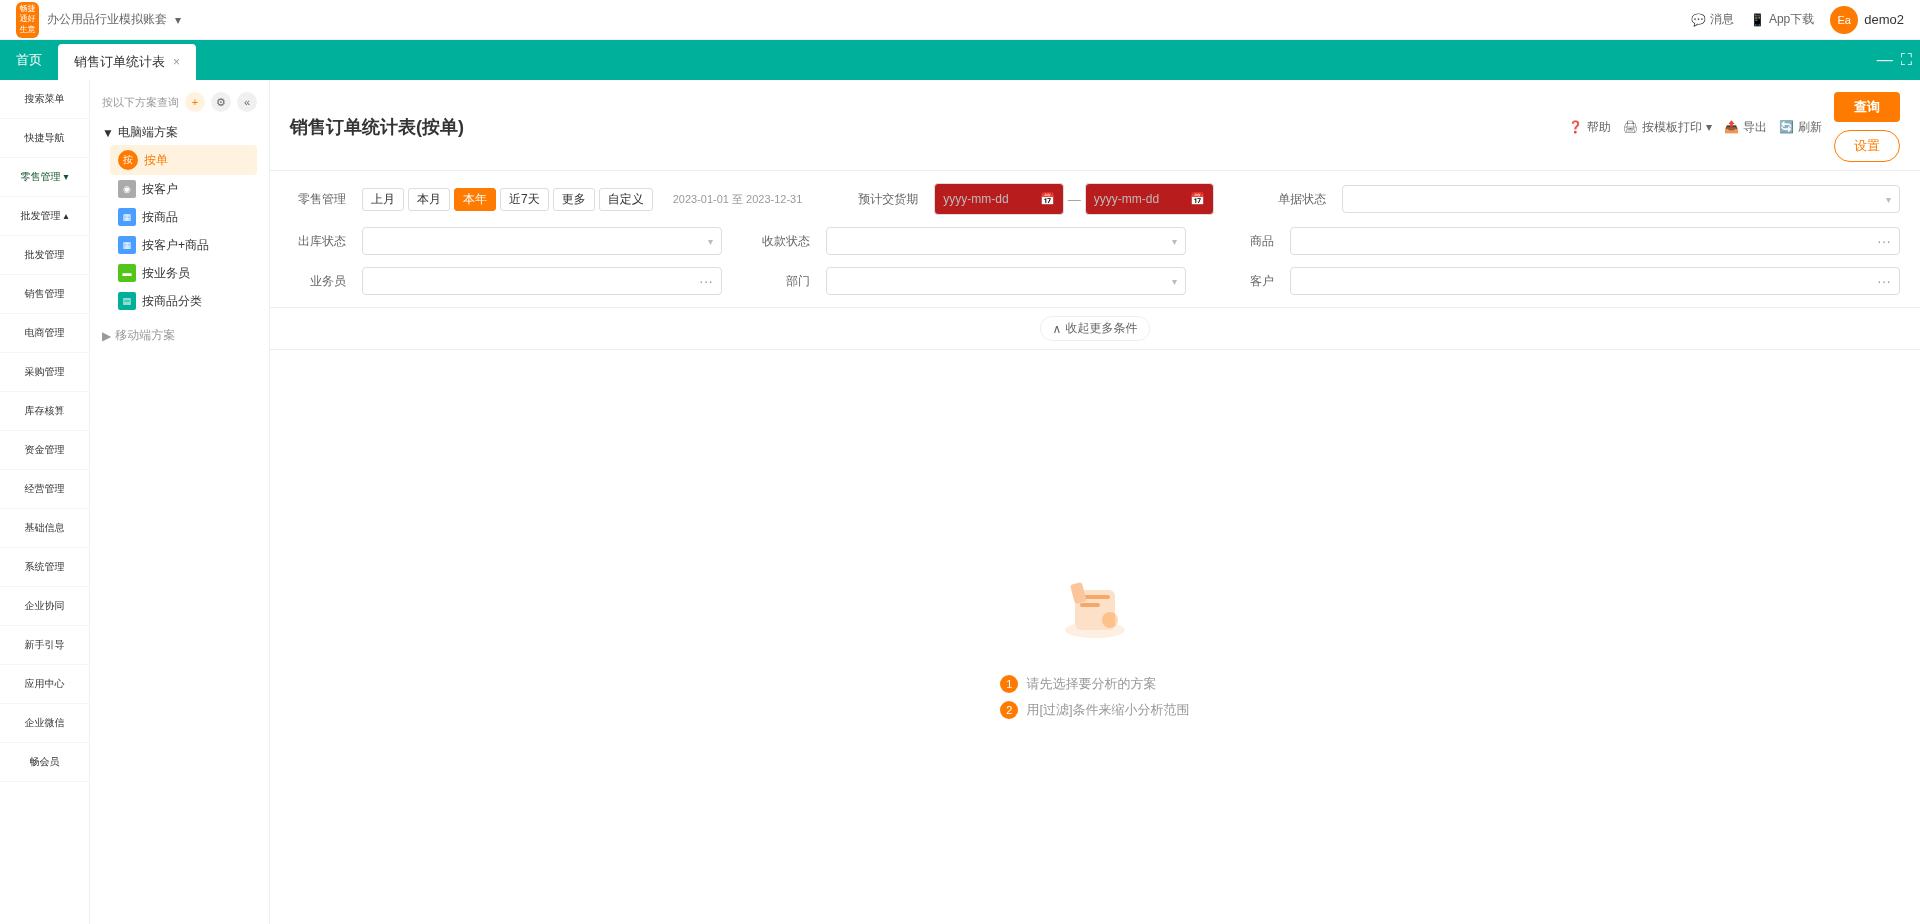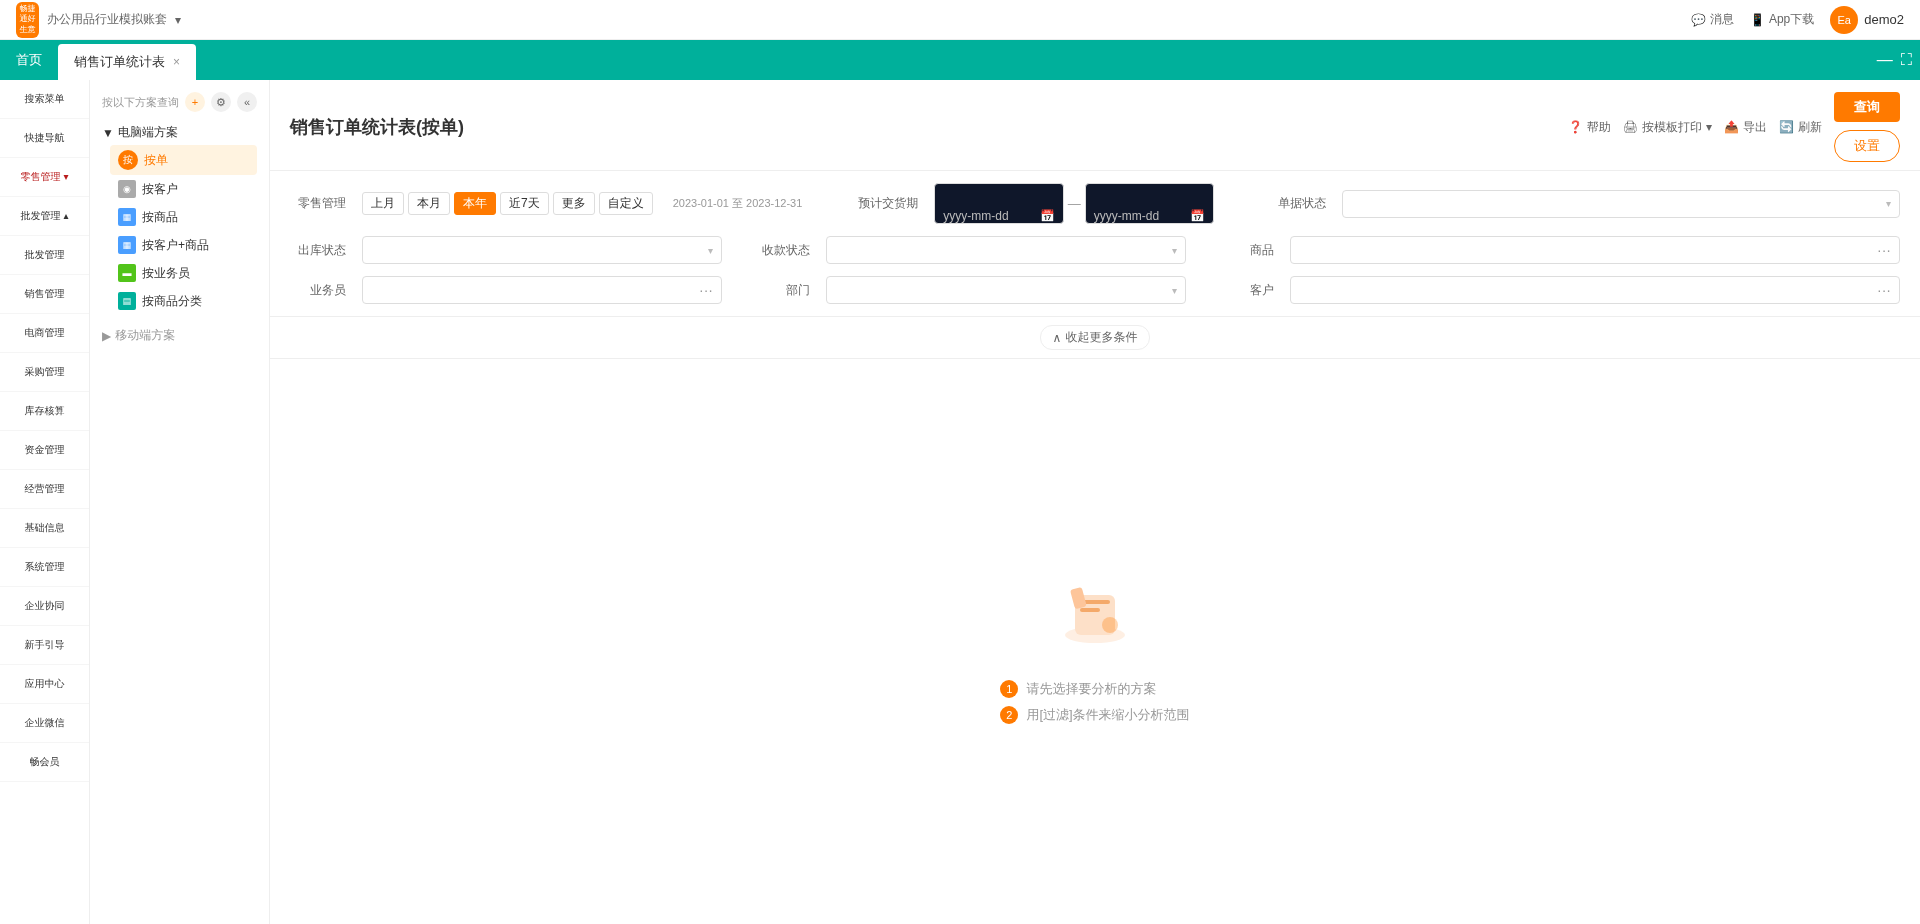--- a/index.html
+++ b/index.html
@@ -22,21 +22,21 @@
     .tab-close { color: #999; font-size: 12px; cursor: pointer; }
     .tab-bar-right { margin-left: auto; display: flex; align-items: center; gap: 8px; padding-right: 8px; }
     .tab-bar-icon { color: #fff; font-size: 16px; cursor: pointer; }
 
     
     .main-layout { display: flex; flex: 1; overflow: hidden; }
 
     
     .sidebar { width: 90px; background: #fff; border-right: 1px solid #eee; display: flex; flex-direction: column; overflow-y: auto; flex-shrink: 0; }
     .sidebar-item { padding: 12px 8px; text-align: center; font-size: 10px; color: #333; cursor: pointer; border-bottom: 1px solid #f5f5f5; }
-    .sidebar-item.active { color: #b91c1c; }
+    .sidebar-item.active { color: #14532d; }
 
     
     .content-area { flex: 1; display: flex; overflow: hidden; }
 
     
     .scheme-panel { width: 180px; background: #fff; border-right: 1px solid #eee; padding: 8px 0; flex-shrink: 0; }
     .scheme-panel-header { display: flex; align-items: center; justify-content: space-between; padding: 4px 12px 8px; font-size: 12px; color: #666; }
     .scheme-panel-icons { display: flex; gap: 6px; }
     .scheme-icon { width: 20px; height: 20px; border-radius: 50%; background: #f0f0f0; display: flex; align-items: center; justify-content: center; cursor: pointer; font-size: 11px; color: #666; }
     .scheme-icon.orange { background: #fff3e0; color: #ff7a00; }
@@ -67,21 +67,21 @@
     .filter-row { display: flex; align-items: center; gap: 16px; margin-bottom: 12px; }
     .filter-row:last-child { margin-bottom: 0; }
     .filter-label { font-size: 12px; color: #666; white-space: nowrap; min-width: 56px; text-align: right; }
     .filter-date-btns { display: flex; align-items: center; gap: 4px; }
     .date-btn { padding: 2px 8px; border-radius: 3px; border: 1px solid #ddd; font-size: 12px; cursor: pointer; background: #fff; color: #333; }
     .date-btn.active { background: #ff7a00; color: #fff; border-color: #ff7a00; }
     .date-range { font-size: 11px; color: #999; margin-left: 4px; }
     .filter-select { flex: 1; height: 28px; border: 1px solid #ddd; border-radius: 4px; padding: 0 8px; font-size: 12px; color: #333; background: #fff; cursor: pointer; display: flex; align-items: center; justify-content: space-between; }
     .filter-select-arrow { color: #bbb; font-size: 10px; }
     .date-input-wrap { display: flex; align-items: center; gap: 4px; flex: 1; max-width: 280px; }
-    .date-input { flex: 1; height: 41px; border: 1px solid #ddd; border-radius: 4px; padding: 0 8px; font-size: 12px; color: #bbb; background: #0f172a; display: flex; align-items: flex-end; justify-content: space-between; }
+    .date-input { flex: 1; height: 32px; border: 1px solid #ddd; border-radius: 4px; padding: 0 8px; font-size: 12px; color: #bbb; background: #b91c1c; display: flex; align-items: center; justify-content: space-between; }
     .date-sep { color: #999; }
     .filter-dots { color: #999; font-size: 14px; cursor: pointer; }
 
     
     .collapse-row { display: flex; justify-content: center; padding: 8px 0; background: #fff; border-bottom: 1px solid #eee; }
     .collapse-btn { display: flex; align-items: center; gap: 4px; font-size: 12px; color: #666; cursor: pointer; border: 1px solid #eee; border-radius: 12px; padding: 3px 12px; background: #fff; }
 
     
     .empty-state { flex: 1; display: flex; flex-direction: column; align-items: center; justify-content: center; background: #fff; }
     .empty-icon { width: 100px; height: 100px; margin-bottom: 20px; }

